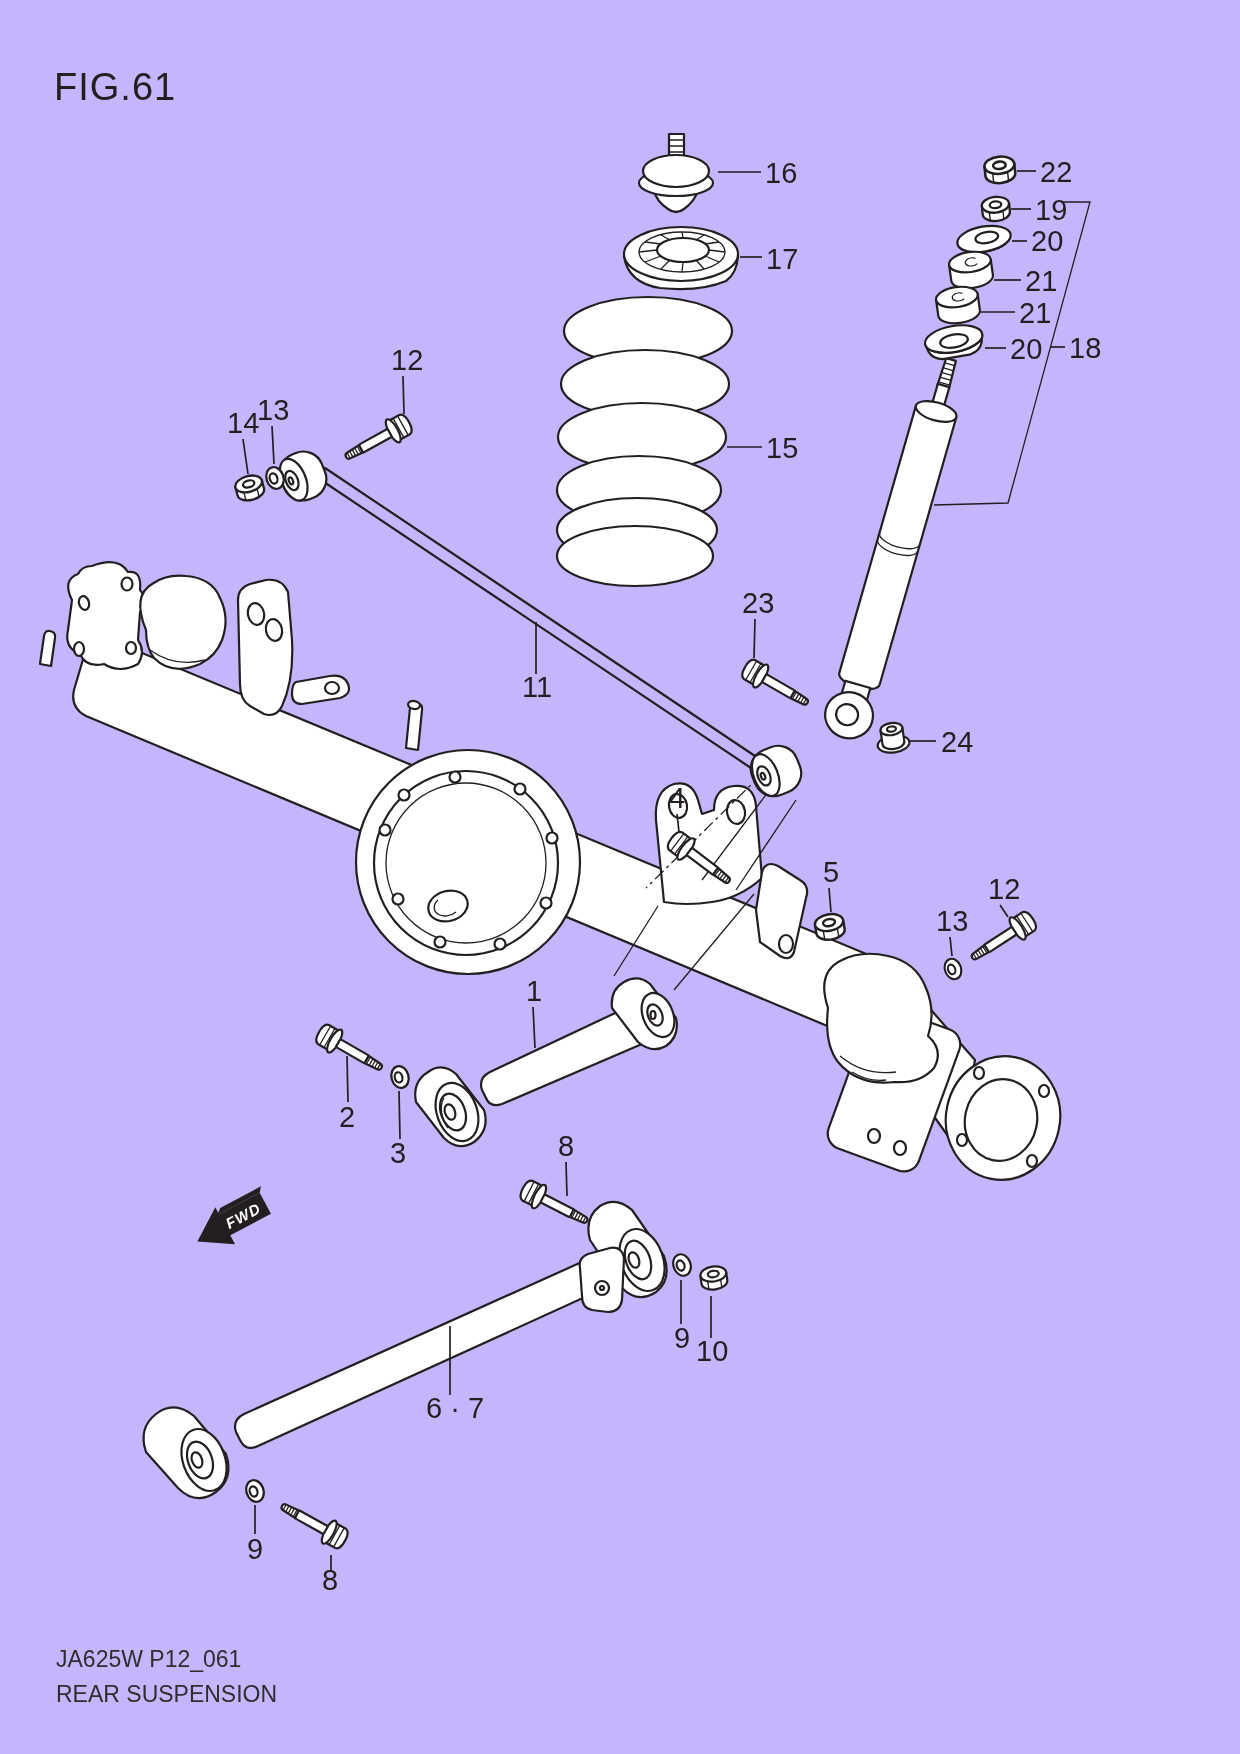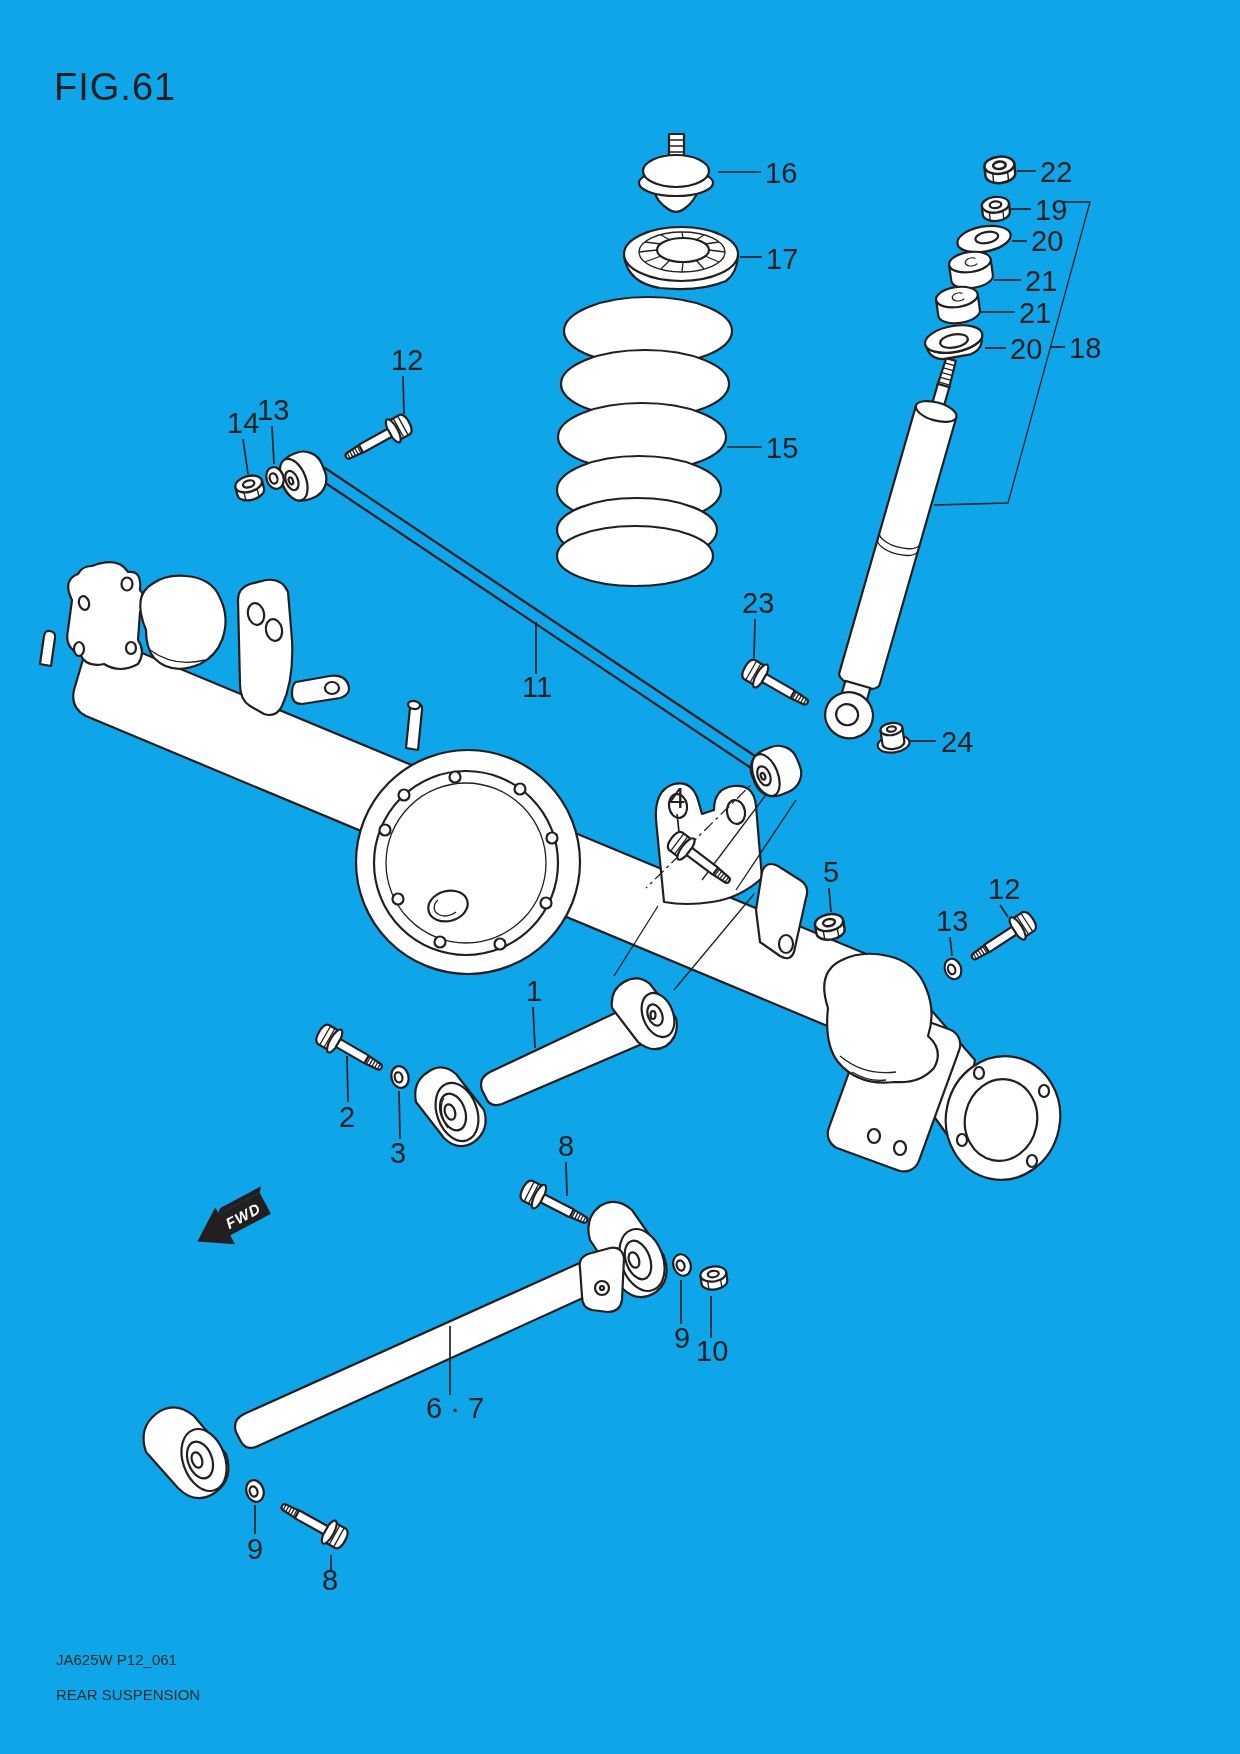--- a/index.html
+++ b/index.html
@@ -1,20 +1,20 @@
 <!DOCTYPE html>
 <html><head>
 <meta charset="utf-8">
 <style>
   html,body{margin:0;padding:0;background:#e8e8e8;}
-  .page{position:relative;width:1240px;height:1754px;background:#0ea5e9;margin:0 auto;
+  .page{position:relative;width:1240px;height:1754px;background:#c4b5fd;margin:0 auto;
         font-family:"Liberation Sans",sans-serif;overflow:hidden;}
   .fig-title{position:absolute;left:54px;top:66px;font-size:38px;font-weight:500;
              letter-spacing:1px;color:#231f20;}
-  .footer{position:absolute;left:56px;top:1642px;color:#2e2e2e;font-size:15px;line-height:35px;}
+  .footer{position:absolute;left:56px;top:1642px;color:#2e2e2e;font-size:23px;line-height:35px;}
   svg{position:absolute;left:0;top:0;}
   .f{fill:#ffffff;stroke:#231f20;stroke-width:2.2;stroke-linejoin:round;stroke-linecap:round;}
   .s{fill:none;stroke:#231f20;stroke-width:2.2;stroke-linejoin:round;stroke-linecap:round;}
   .thin{fill:none;stroke:#231f20;stroke-width:1.3;}
   .dash{stroke-dasharray:12 4 3 4;}
   .leader{stroke:#231f20;stroke-width:1.7;}
   .callout{font-family:"Liberation Sans",sans-serif;font-size:29px;fill:#231f20;}
   .fwd-text{font-family:"Liberation Sans",sans-serif;font-size:15px;font-weight:bold;
             font-style:italic;fill:#ffffff;letter-spacing:1px;}
 </style>

